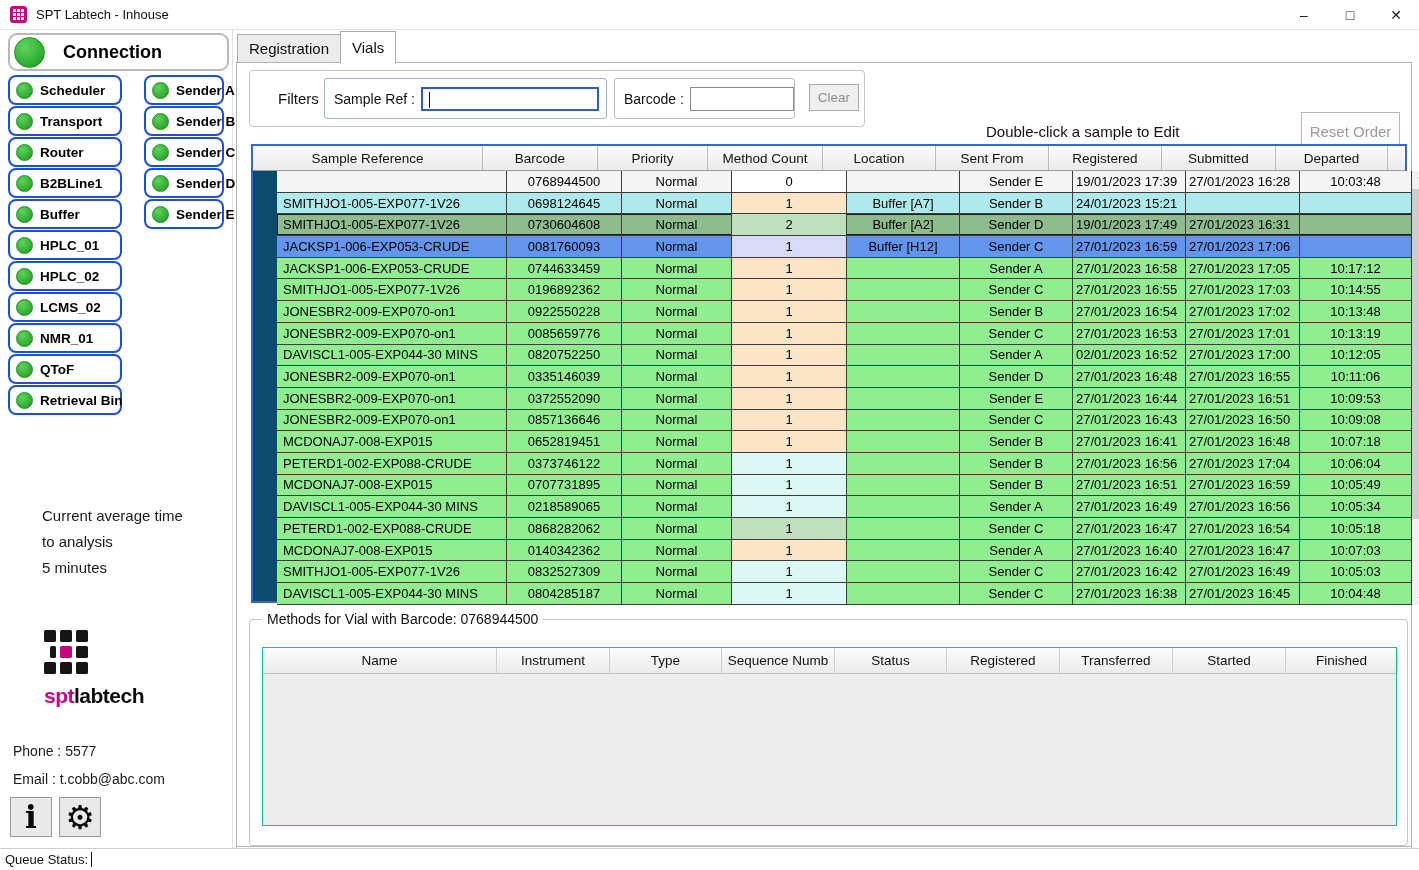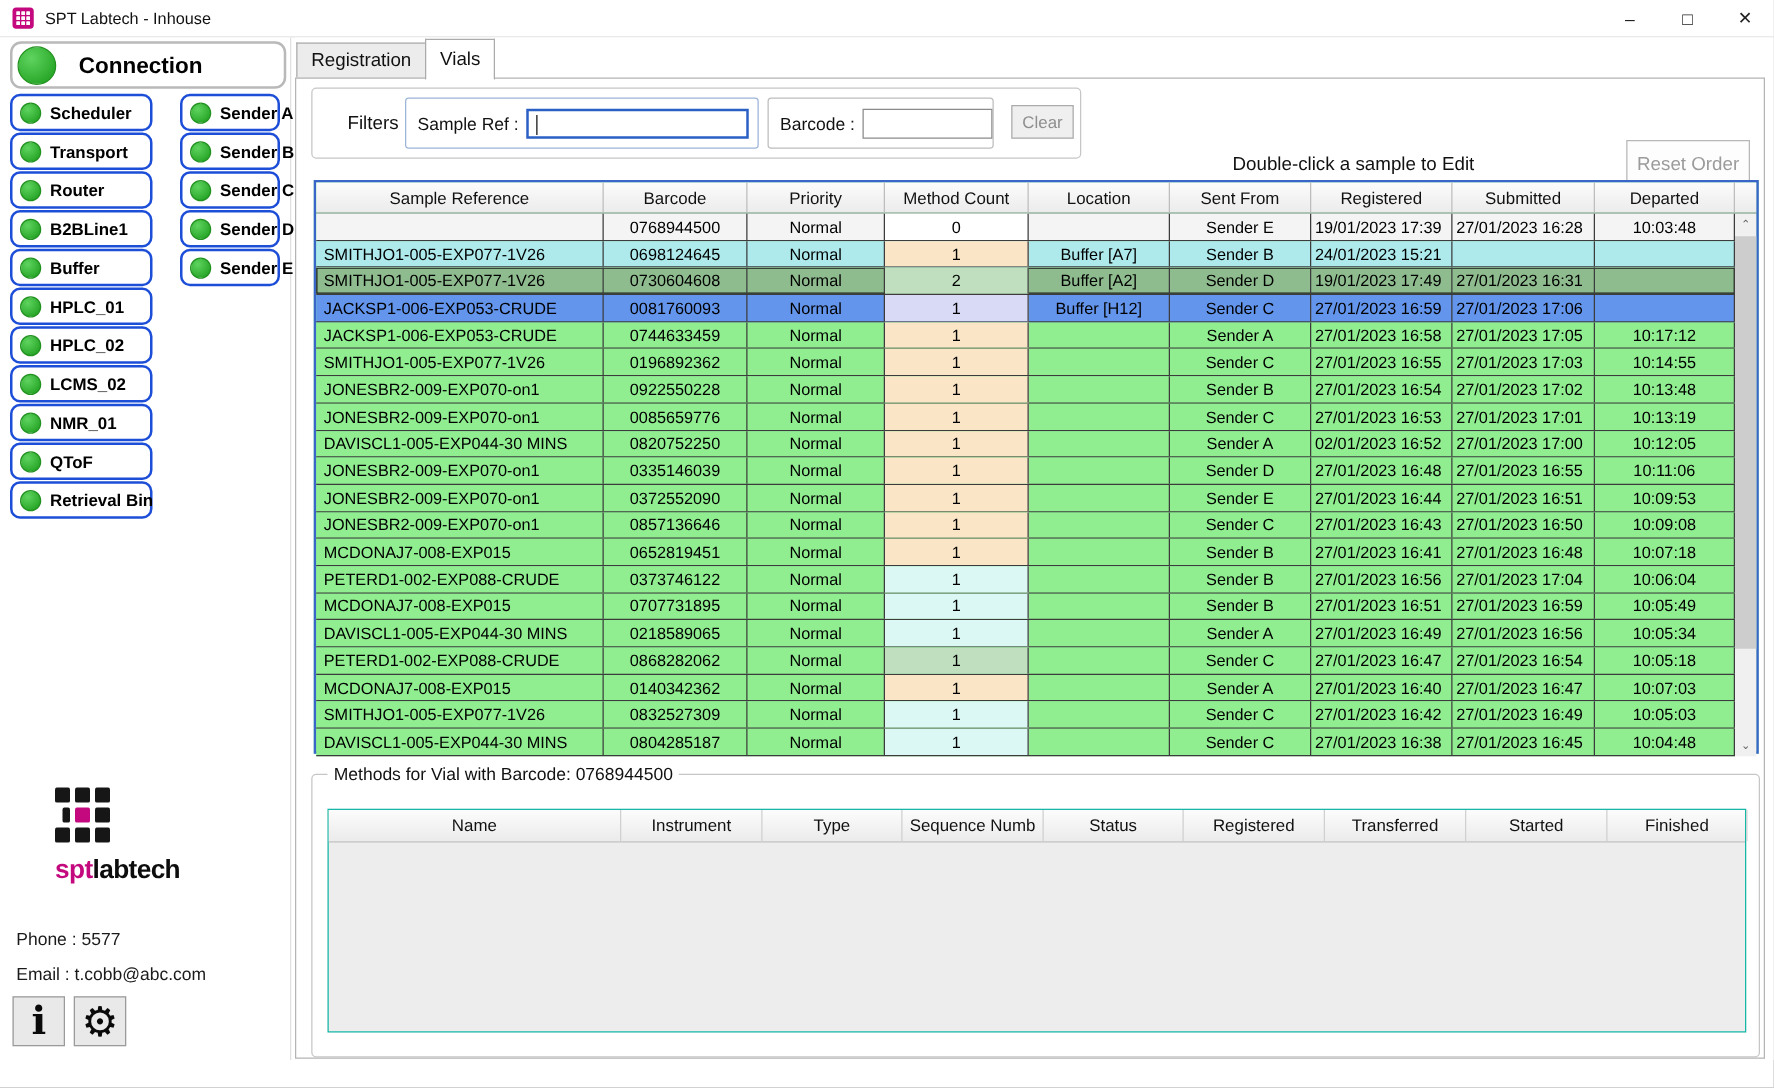--- a/index.html
+++ b/index.html
@@ -65,24 +65,24 @@
   .sub-lbl { font-size:14px; color:#111; margin-left:9px; white-space:nowrap; }
   .txt-input { height:24px; background:#fff; margin-left:6px; position:relative; }
   .txt-input.focused { border:2px solid #2a5fc4; width:178px; }
   .txt-input.normal { border:1px solid #8a8a8a; width:107px; }
   .txt-input .caret { position:absolute; left:3px; top:3px; height:16px; }
   .clear-btn { position:absolute; left:559px; top:13px; width:50px; height:27px; background:#efefef; border:1px solid #ababab; font-size:13.5px; color:#8e8e8e; display:flex; align-items:center; justify-content:center; }
   .hint-text { position:absolute; left:749px; top:60px; font-size:15px; color:#111; }
   .reset-btn { position:absolute; left:1064px; top:49px; width:99px; height:39px; background:#fdfdfd; border:1px solid #b7b7b7; font-size:15px; color:#9b9b9b; display:flex; align-items:center; justify-content:center; }
 
   
-  .grid { position:absolute; left:14px; top:81px; width:1156px; height:459px; border:2px solid #3a66c8; background:#86efac; display:flex; flex-direction:column; }
+  .grid { position:absolute; left:14px; top:81px; width:1156px; height:459px; border:2px solid #3a66c8; background:#0c4a6e; display:flex; flex-direction:column; }
   .grid-header { height:25px; display:flex; flex:none; background:linear-gradient(#fcfcfc,#ebebeb); border-bottom:1px solid #9c9c9c; padding-right:17px; }
   .gh-cell { border-right:1px solid #bdbdbd; display:flex; align-items:center; justify-content:center; font-size:13.5px; color:#111; flex:none; overflow:hidden; white-space:nowrap; }
-  .grid-body { position:relative; flex:1; display:flex; }
+  .grid-body { position:relative; flex:1; display:flex;margin-left:24px; }
   .rows { flex:1; display:flex; flex-direction:column; }
   .grid-row { height:21.7px; flex:none; display:flex; border-bottom:1px solid #3c3c3c; }
   .grid-row.current { box-shadow:inset 0 0 0 1px #1d1d1d; }
   .gc { flex:none; border-right:1px solid #3c3c3c; font-size:13px; color:#000; display:flex; align-items:center; overflow:hidden; white-space:nowrap; }
   .gc.c { justify-content:center; }
   .gc.l { padding-left:6px; }
   .gc.dt { padding-left:3px; }
   
   .vscroll { width:17px; flex:none; background:#f0f0f0; position:relative; }
   .vs-arrow { position:absolute; left:0; width:17px; height:17px; color:#5a5a5a; font-size:9px; display:flex; align-items:center; justify-content:center; }
@@ -188,20 +188,25 @@
         <div class="dev-btn">
           <span class="led led-small"></span>
           <span class="lbl">Sender D</span>
         </div>
         <div class="dev-btn">
           <span class="led led-small"></span>
           <span class="lbl">Sender E</span>
         </div>
       </div>
 
+    <div class="avg-block">
+      <div>Current average time</div>
+      <div>to analysis</div>
+      <div>5 minutes</div>
+    </div>
 
     <div class="logo">
       <div class="logo-grid">
         <div class="logo-row">
             <span class="sq"></span>
             <span class="sq"></span>
             <span class="sq"></span>
           </div>
         <div class="logo-row">
             <span class="sq half"></span>
@@ -514,14 +519,18 @@
               <div class="mh-cell" style="width: 113px;">Transferred</div>
               <div class="mh-cell" style="width: 113px;">Started</div>
               <div class="mh-cell" style="width: 112px;">Finished</div>
             </div>
         </div>
       </div>
 
     </div>
   </div>
 
+  <div class="statusbar">
+    <span class="lbl">Queue Status:</span>
+    <span class="caret"></span>
+  </div>
 
 </div>
 
 </body></html>

